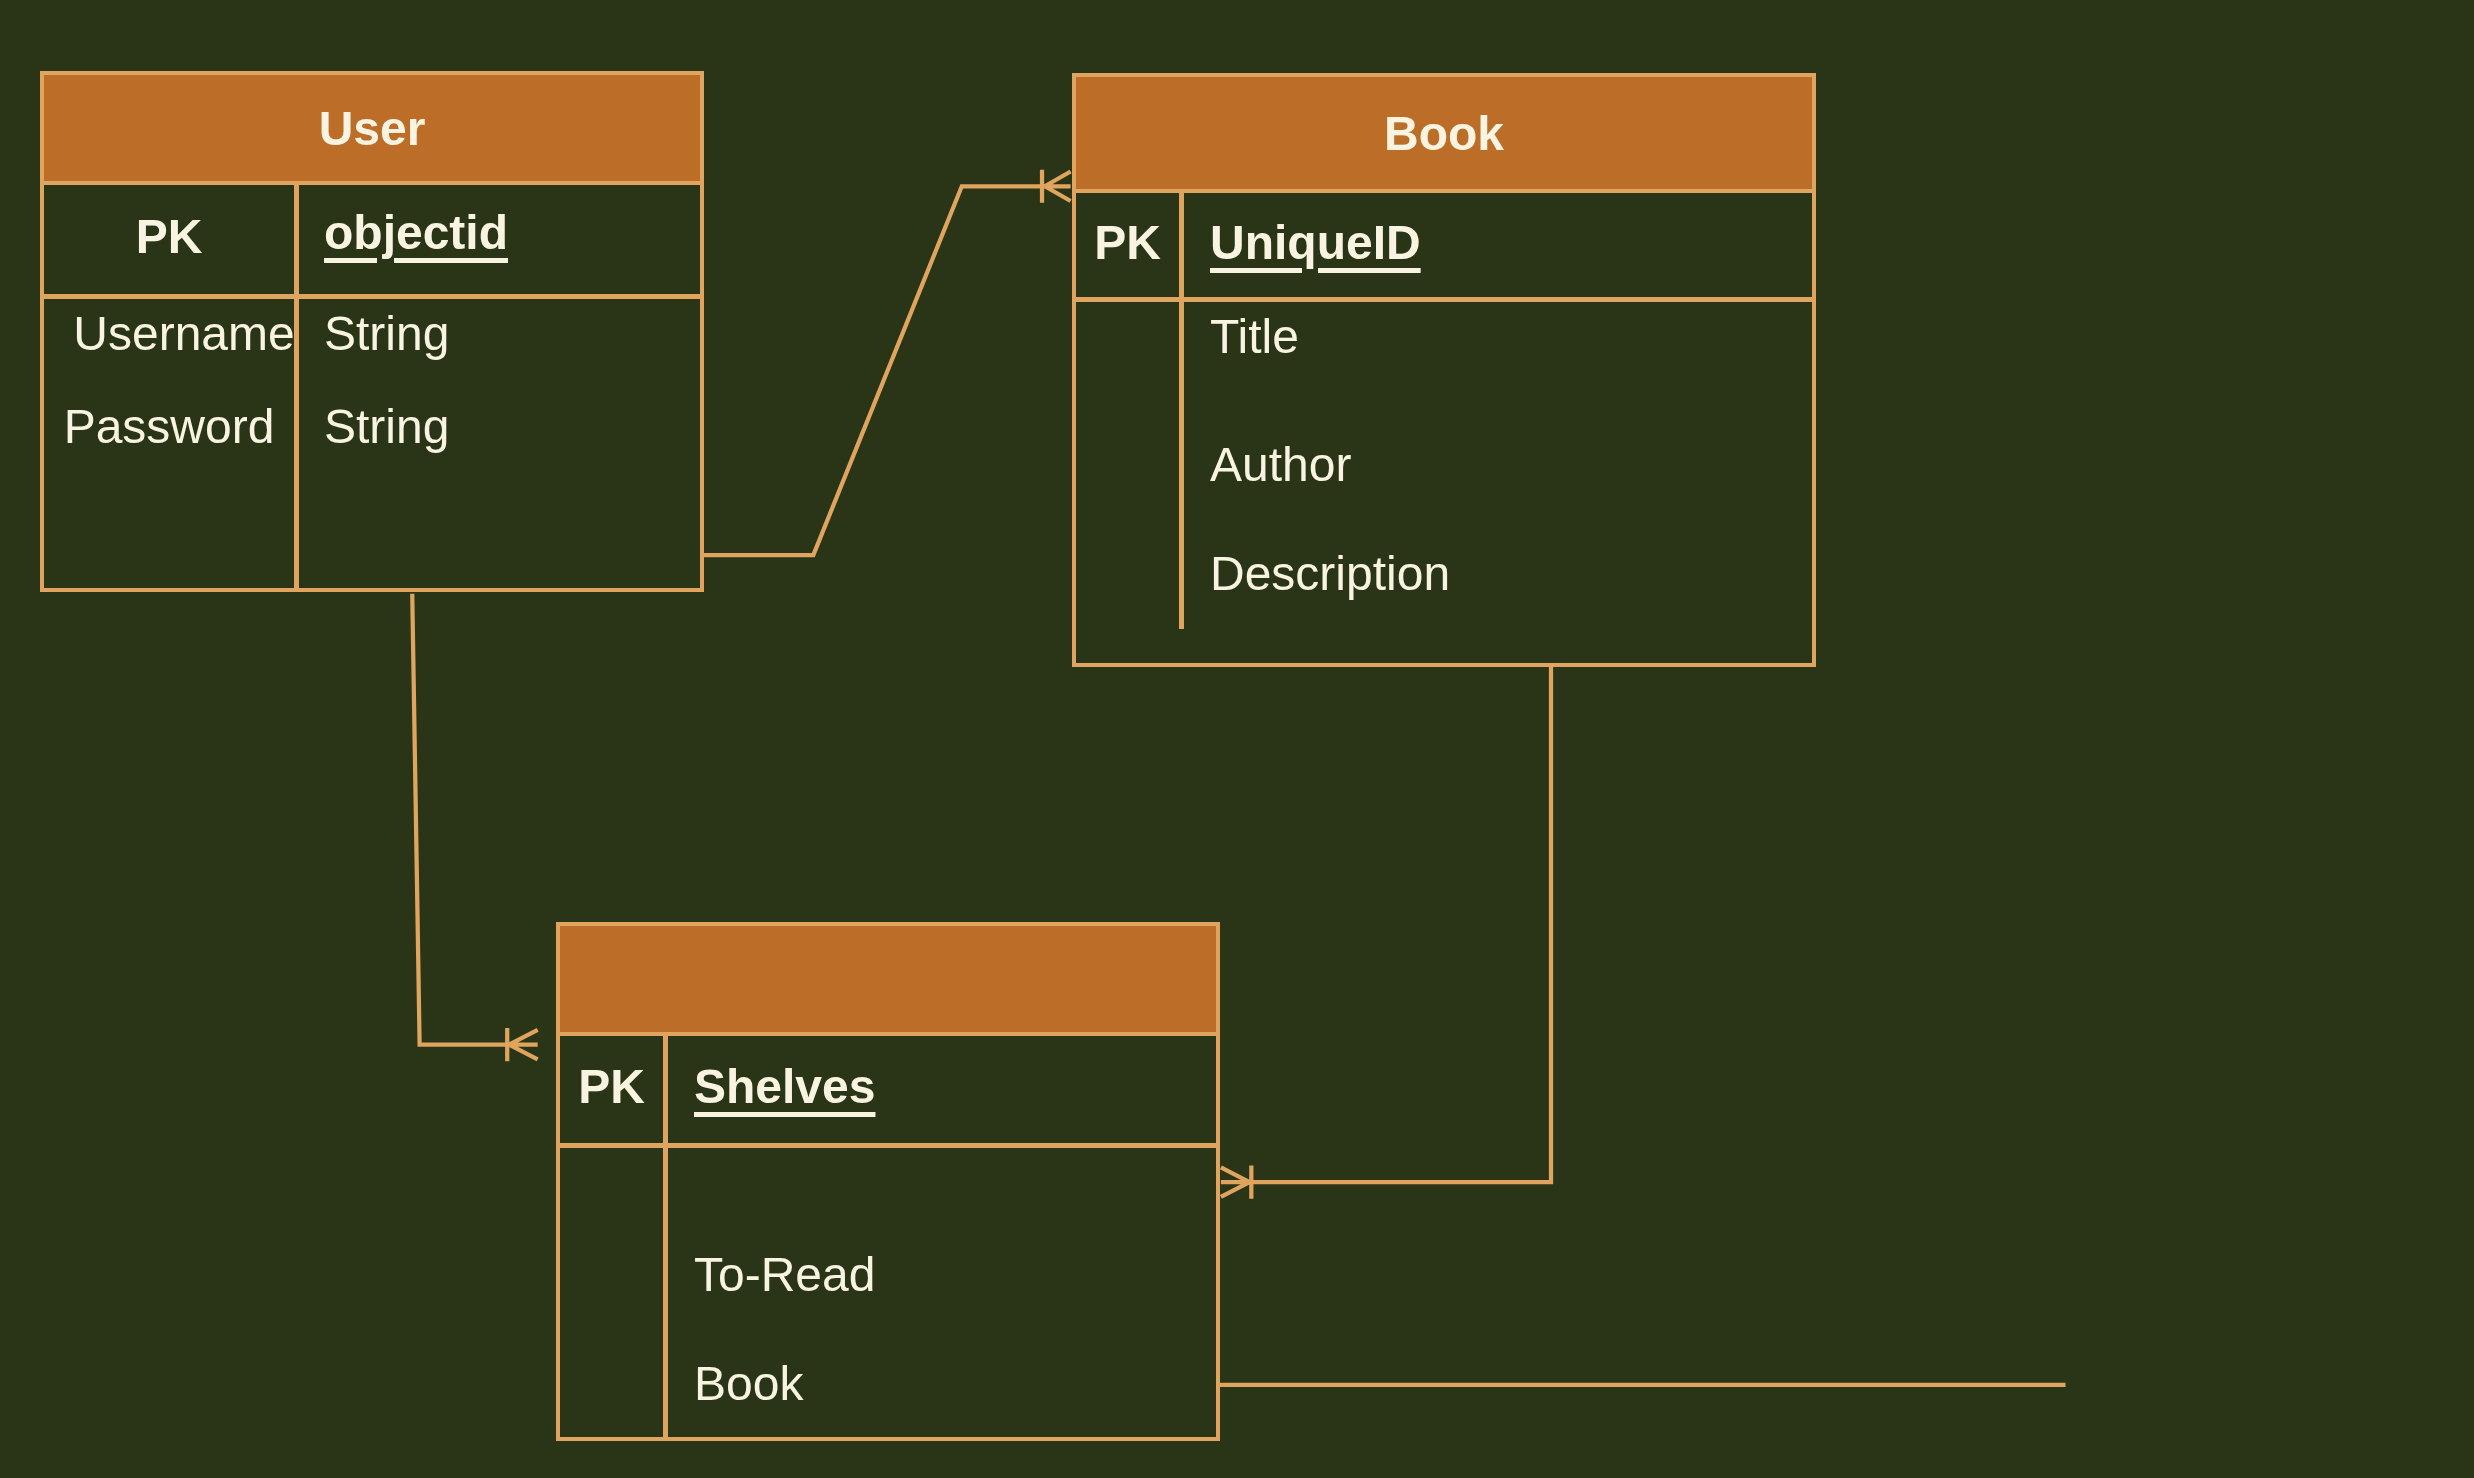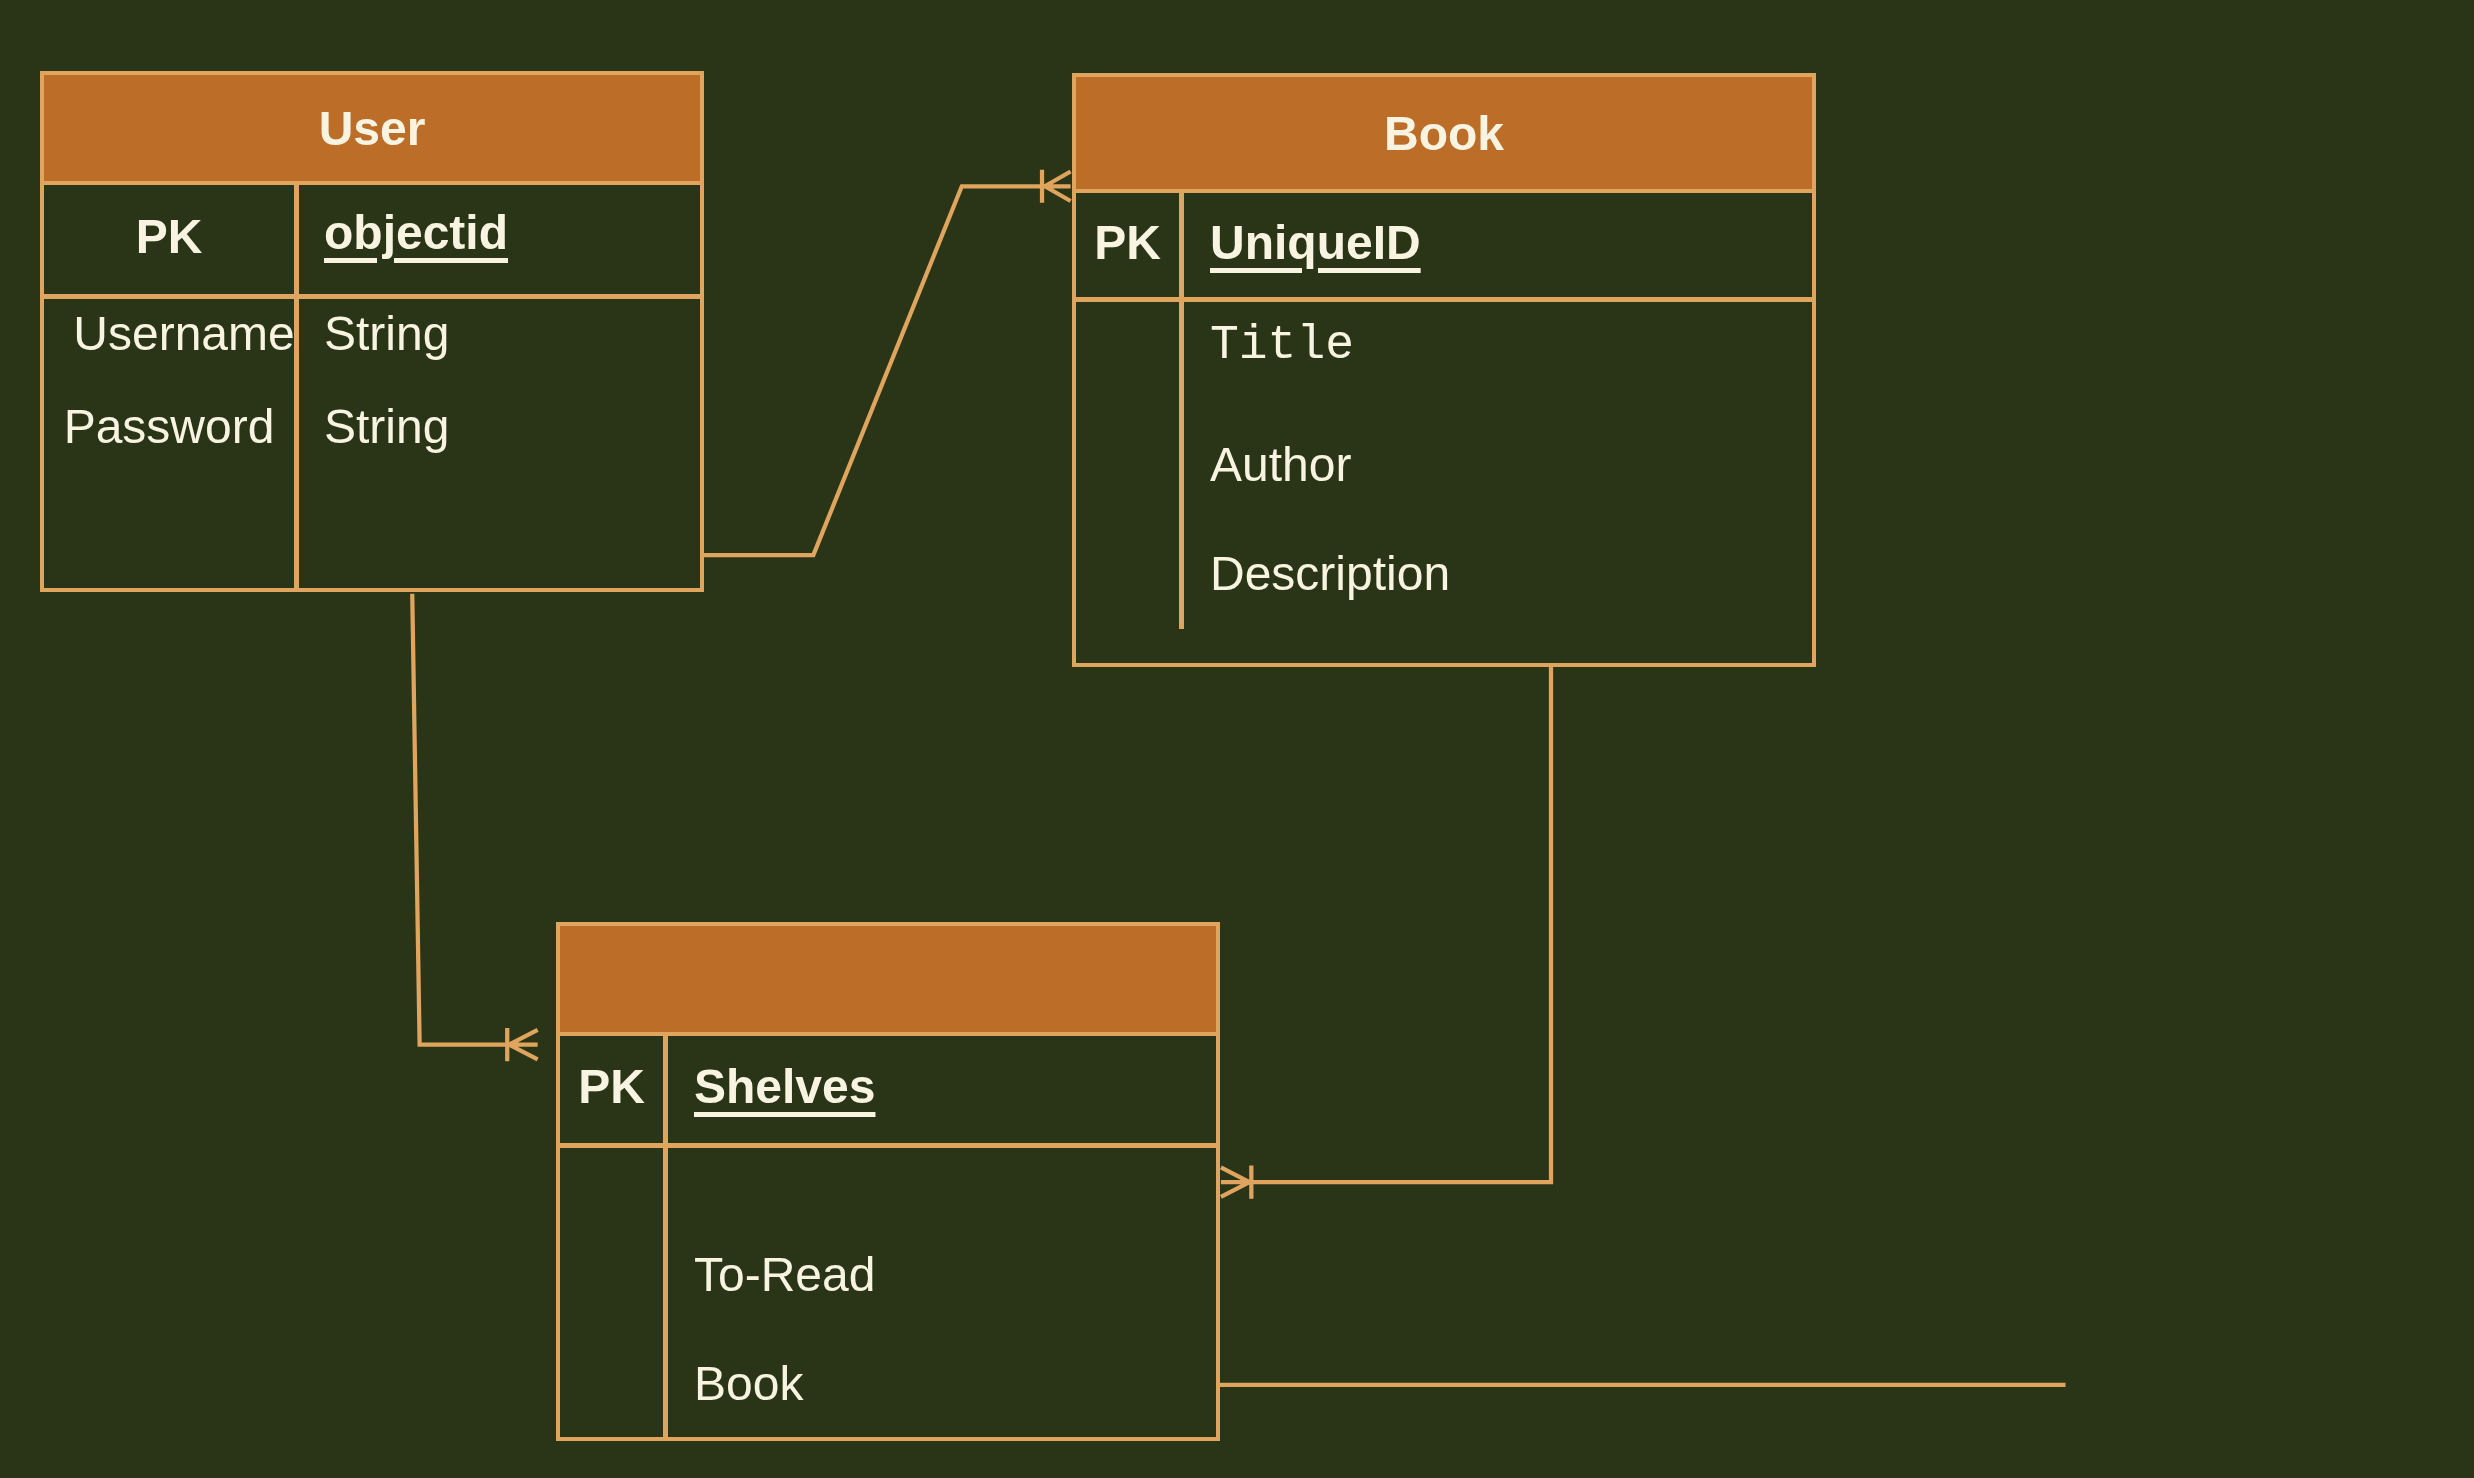--- a/index.html
+++ b/index.html
@@ -87,21 +87,21 @@
   </div>
 
   <div class="entity" id="book-entity" style="left:1072px;top:35px;width:744px;height:594px;margin-top:38px;">
     <div class="hdr" style="height:112px;">
       <span>Book</span>
     </div>
     <div class="hdiv" style="top:220px;"></div>
     <div class="vdiv" style="left:103px;top:112px;height:440px;"></div>
     <div class="lbl center bold" style="left:0;width:103px;top:166px;">PK</div>
     <div class="lbl keyattr" style="left:134px;top:166px;">UniqueID</div>
-    <div class="lbl" style="left:134px;top:268px;font-family:Liberation Mono, monospace;">Title</div>
+    <div class="lbl" style="left:134px;top:260px;">Title</div>
     <div class="lbl" style="left:134px;top:388px;">Author</div>
     <div class="lbl" style="left:134px;top:497px;">Description</div>
   </div>
 
   <div class="entity" id="shelves-entity" style="left:556px;top:922px;width:664px;height:519px;">
     <div class="hdr" style="height:106px;">
       <span></span>
     </div>
     <div class="hdiv" style="top:217px;"></div>
     <div class="vdiv" style="left:103px;top:106px;bottom:0;"></div>

